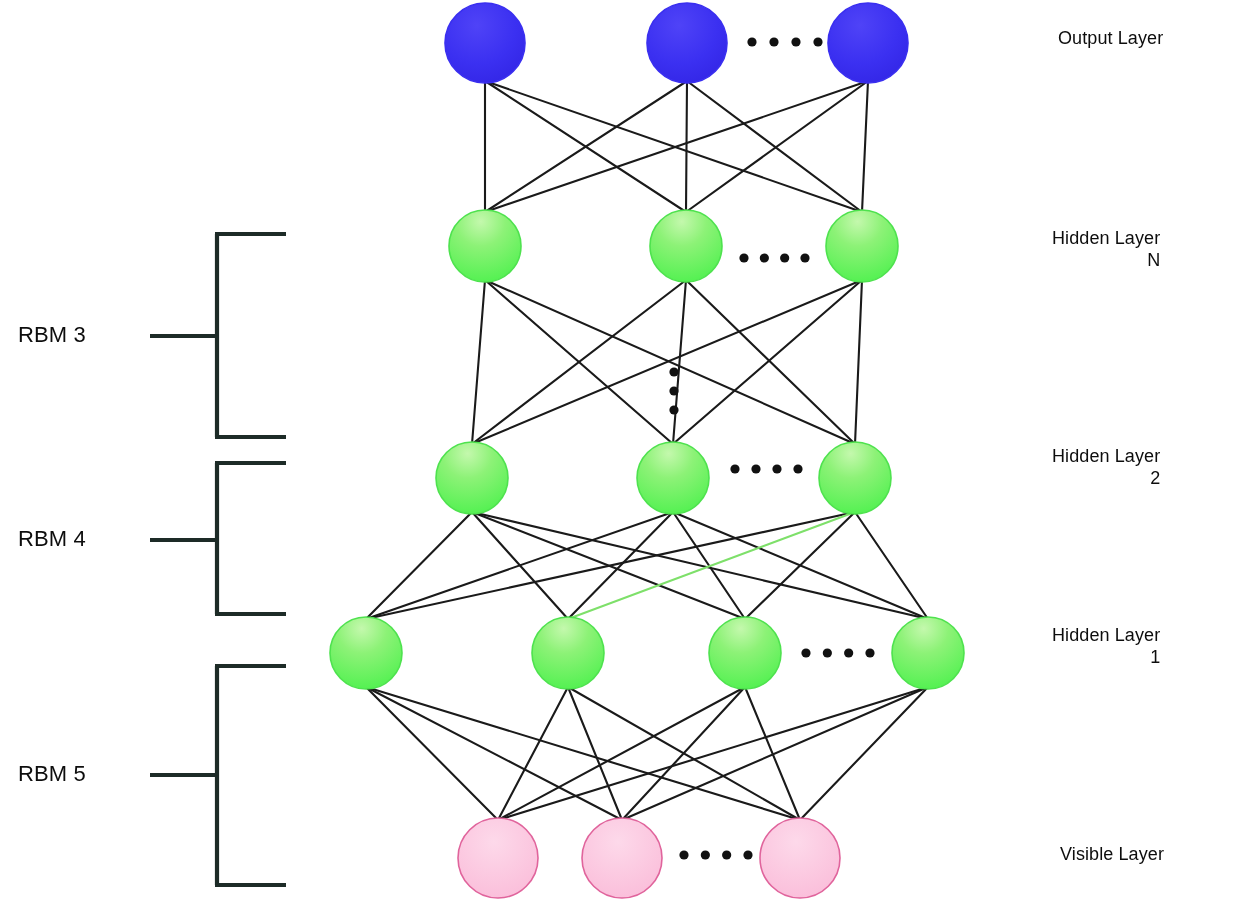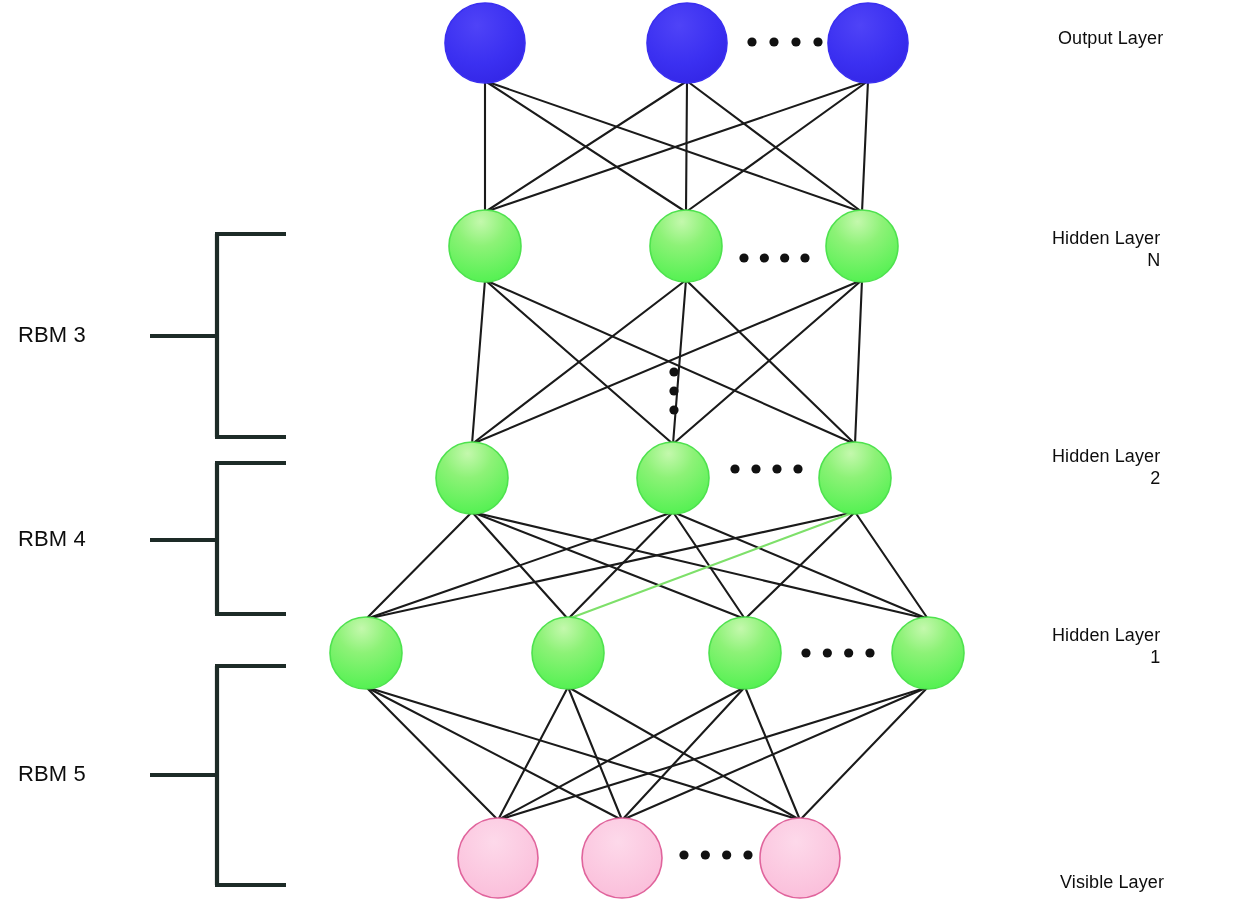--- a/index.html
+++ b/index.html
@@ -174,21 +174,21 @@
         <circle cx="674" cy="391" r="4.6" fill="#111111"></circle>
         <circle cx="674" cy="410" r="4.6" fill="#111111"></circle>
       </g>
   </svg>
 
   <div id="layer-labels">
       <div class="layer-label single" style="left: 1058px; top: 28px;"><div>Output Layer</div></div>
       <div class="layer-label two-line" style="left: 1052px; top: 228px;"><div>Hidden Layer</div><div>N</div></div>
       <div class="layer-label two-line" style="left: 1052px; top: 446px;"><div>Hidden Layer</div><div>2</div></div>
       <div class="layer-label two-line" style="left: 1052px; top: 625px;"><div>Hidden Layer</div><div>1</div></div>
-      <div class="layer-label single" style="left: 1060px; top: 844px; margin-top: 28px;"><div>Visible Layer</div></div>
+      <div class="layer-label single" style="left: 1060px; top: 844px;"><div>Visible Layer</div></div>
     </div>
 
   <div id="rbm-labels">
       <div class="rbm-label" style="left: 18px; top: 322px;">RBM 3</div>
       <div class="rbm-label" style="left: 18px; top: 526px;">RBM 4</div>
       <div class="rbm-label" style="left: 18px; top: 761px;">RBM 5</div>
     </div>
 
 </div>
 

